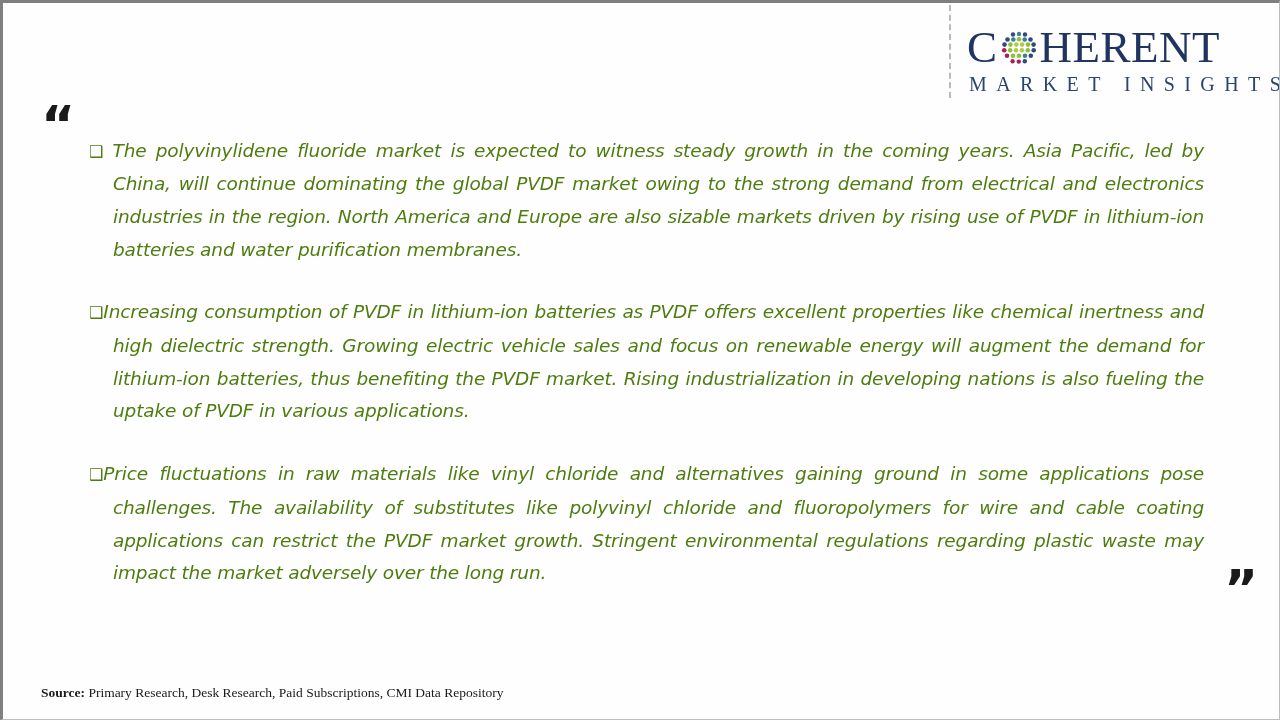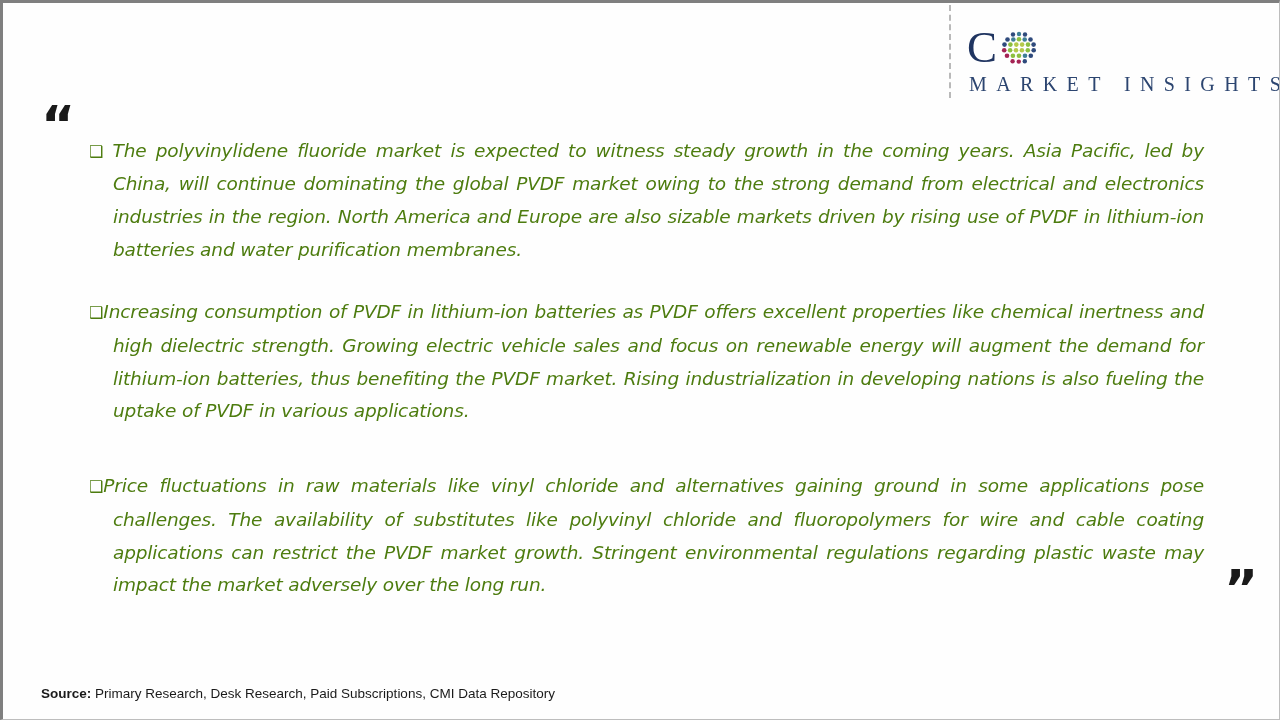--- a/index.html
+++ b/index.html
@@ -142,28 +142,28 @@
     letter-spacing: -0.15px;
   }
   .bullet-item:last-child { margin-bottom: 4px; }
   .bullet-glyph {
     font-style: normal;
     font-family: "DejaVu Sans", sans-serif;
     font-size: 16px;
     letter-spacing: 0;
   }
   #bullet-0 { margin-bottom: 30px; }
-  #bullet-1 { margin-bottom: 42px; }
+  #bullet-1 { margin-bottom: 30px; }
 
   
   #source-line {
     position: absolute;
     left: 38px;
     bottom: 18px;
-    font-family: Liberation Sans, sans-serif;
+    font-family: Liberation Serif, serif;
     font-size: 13.5px;
     color: #1a1a1a;
     white-space: nowrap;
   }
   #source-label {
     font-weight: bold;
   }
   #source-value {
     font-weight: normal;
   }
@@ -213,20 +213,21 @@
               <circle cx="19.0" cy="25.7" r="2.3" fill="#8cbf3f"></circle>
               <circle cx="25.0" cy="25.7" r="2.3" fill="#3f7f96"></circle>
               <circle cx="30.8" cy="25.7" r="2.3" fill="#2f4a7c"></circle>
 
               <circle cx="12.6" cy="31.3" r="2.2" fill="#a52454"></circle>
               <circle cx="18.8" cy="31.6" r="2.2" fill="#a52454"></circle>
               <circle cx="24.8" cy="31.3" r="2.2" fill="#2f4a7c"></circle>
             </g>
           </svg>
         </span>
+        <span id="logo-rest">HERENT</span>
       </div>
       <div id="logo-tagline">MARKET INSIGHTS</div>
     </div>
   </div>
 
   <div id="quote-open" class="quote-mark">“</div>
 
   <div id="body">
 
     <p id="bullet-0" class="bullet-item"><span class="bullet-glyph">❑</span><span> The polyvinylidene fluoride market is expected to witness steady growth in the coming years. Asia Pacific, led by China, will continue dominating the global PVDF market owing to the strong demand from electrical and electronics industries in the region. North America and Europe are also sizable markets driven by rising use of PVDF in lithium-ion batteries and water purification membranes.</span></p>

